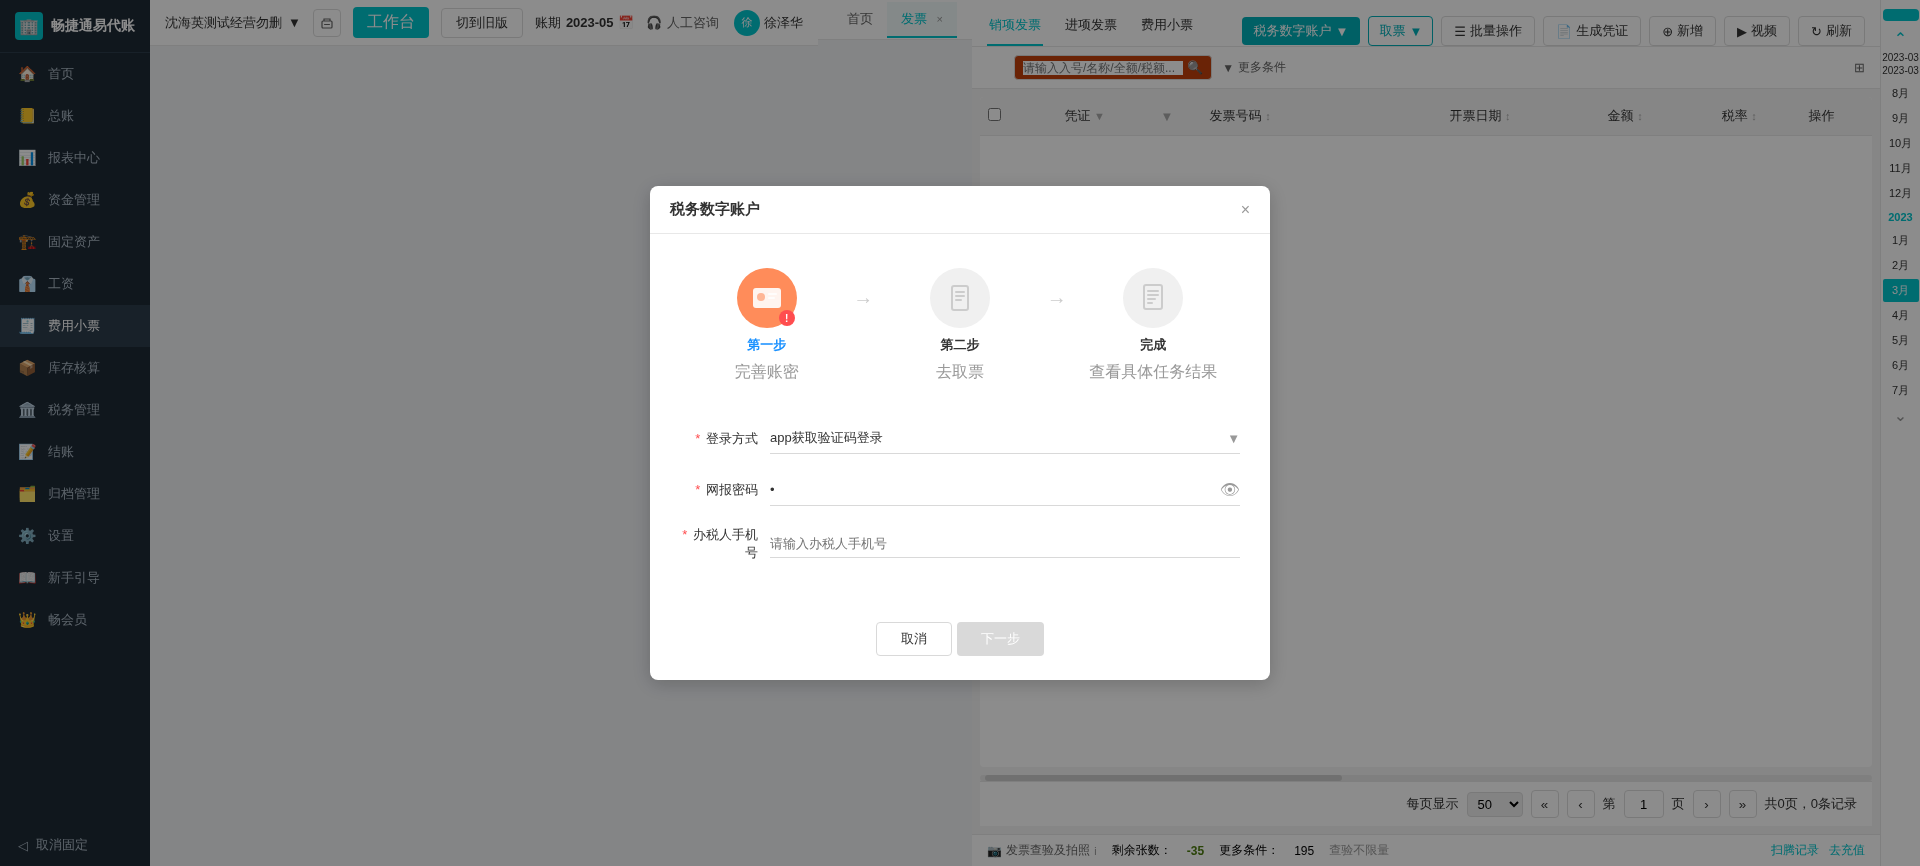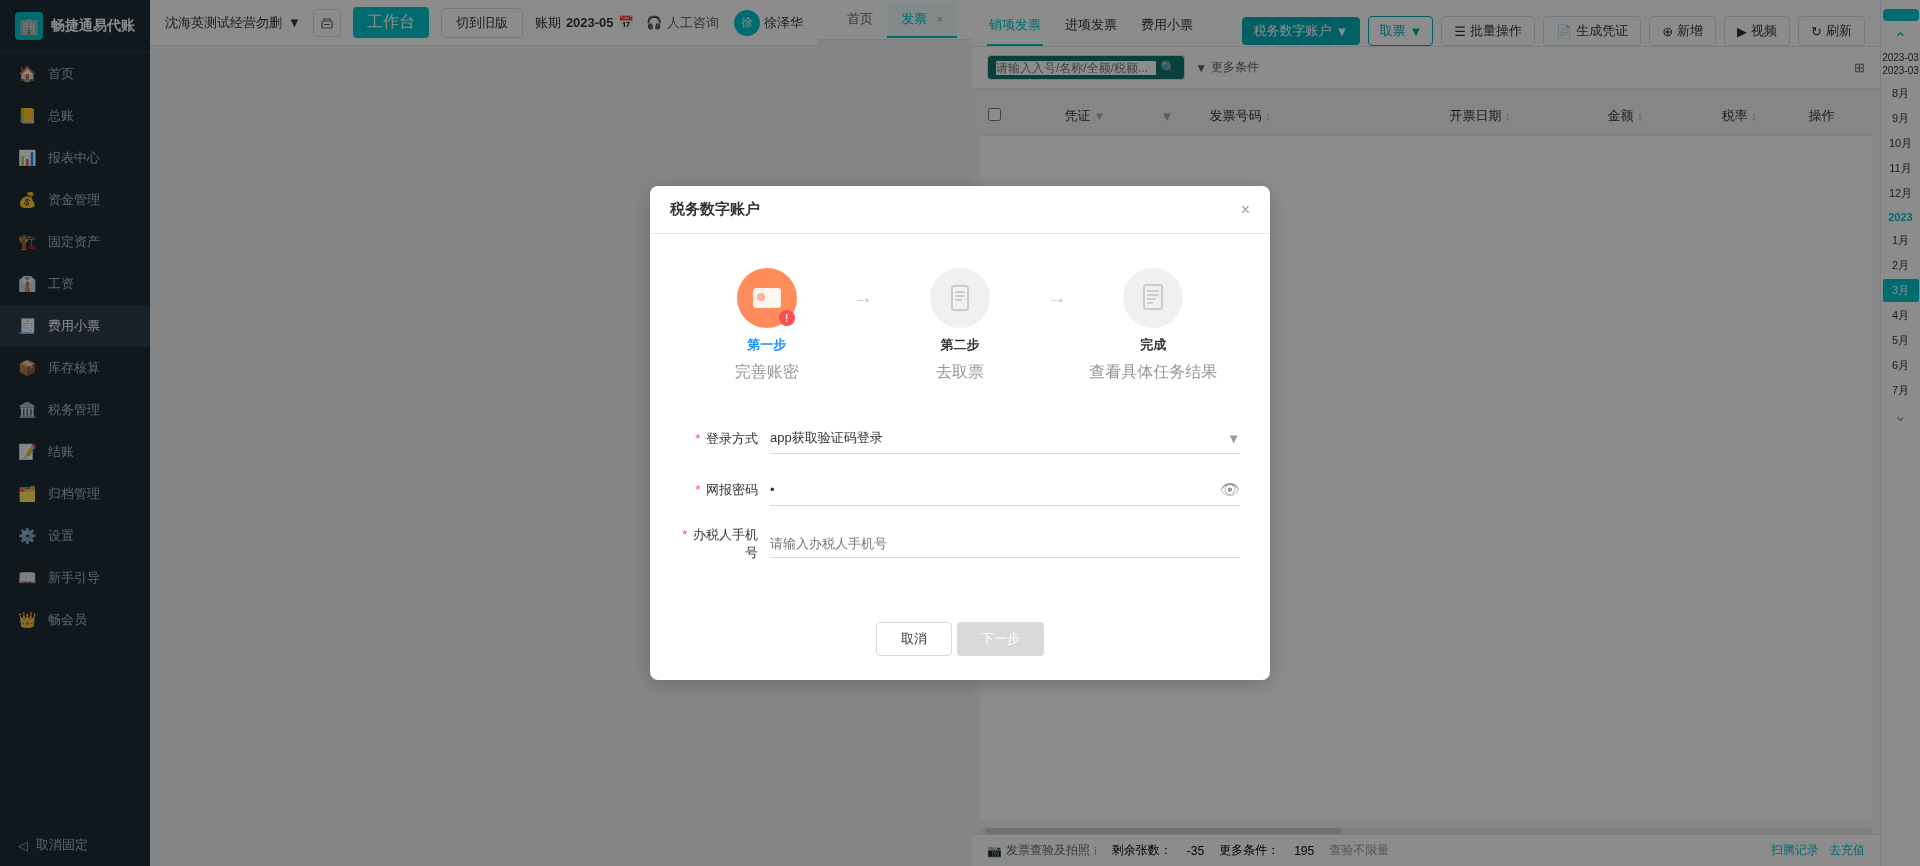--- a/index.html
+++ b/index.html
@@ -44,21 +44,21 @@
 
     
     .sub-tabs { display: flex; align-items: flex-end; padding: 10px 15px 0; background: #fff; gap: 20px; border-bottom: 1px solid #e8e8e8; flex-shrink: 0; }
     .sub-tab { padding: 6px 2px 10px; font-size: 13px; cursor: pointer; color: #333; border-bottom: 2px solid transparent; }
     .sub-tab.active { color: #00c5cd; border-bottom: 2px solid #00c5cd; }
 
     .sub-tab-right { margin-left: auto; display: flex; align-items: center; gap: 8px; }
 
     
     .toolbar { display: flex; align-items: center; padding: 8px 15px; background: #fff; gap: 10px; flex-shrink: 0; border-bottom: 1px solid #e8e8e8; }
-    .toolbar-search { display: flex; align-items: center; border: 1px solid #ddd; border-radius: 4px; padding: 4px 8px; gap: 4px; background: #0f766e; }
+    .toolbar-search { display: flex; align-items: center; border: 1px solid #ddd; border-radius: 4px; padding: 4px 8px; gap: 4px; background: #c2410c; margin-left: 27px; }
     .toolbar-search input { border: none; outline: none; font-size: 12px; width: 160px; color: #999; }
     .toolbar-filter { color: #666; font-size: 12px; display: flex; align-items: center; gap: 4px; cursor: pointer; }
 
     
     .btn-teal { background: #00b0b9; color: #fff; border: none; border-radius: 4px; padding: 5px 12px; cursor: pointer; font-size: 13px; display: flex; align-items: center; gap: 4px; }
     .btn-gray { background: #fff; color: #333; border: 1px solid #ddd; border-radius: 4px; padding: 5px 12px; cursor: pointer; font-size: 13px; display: flex; align-items: center; gap: 4px; }
 
     
     .table-container { flex: 1; overflow: auto; background: #fff; margin: 8px; border-radius: 4px; }
     table { width: 100%; border-collapse: collapse; font-size: 13px; }
@@ -325,29 +325,45 @@
             </thead>
             <tbody>
             </tbody>
           </table>
         </div>
 
         <div class="scroll-area">
           <div class="scroll-thumb"></div>
         </div>
 
+        <div class="table-footer">
+          <span>每页显示</span>
+          <select style="border:1px solid #ddd;border-radius:4px;padding:3px 6px;font-size:13px;">
+            <option>50</option>
+            <option>100</option>
+            <option>200</option>
+          </select>
+          <button class="pagination-btn">«</button>
+          <button class="pagination-btn">‹</button>
+          <span>第</span>
+          <input class="pagination-input" type="text" value="1" style="">
+          <span>页</span>
+          <button class="pagination-btn">›</button>
+          <button class="pagination-btn">»</button>
+          <span>共0页，0条记录</span>
+        </div>
 
         <div class="bottom-bar">
           <div class="bottom-bar-item">
             <span style="color:#00c5cd;">📷</span>
             <span>发票查验及拍照</span>
             <span style="color:#999;font-size:11px;">ℹ</span>
           </div>
           <span>剩余张数：</span>
-          <span style="color:#000000;">-35</span>
+          <span style="color:#4d7c0f;font-weight:bold;">-35</span>
           <span>更多条件：</span>
           <span>195</span>
           <span style="color:#999;">查验不限量</span>
           <div class="bottom-bar-right">
             <span class="bottom-bar-link">扫腾记录</span>
             <span class="bottom-bar-link">去充值</span>
           </div>
         </div>
       </div>
 

